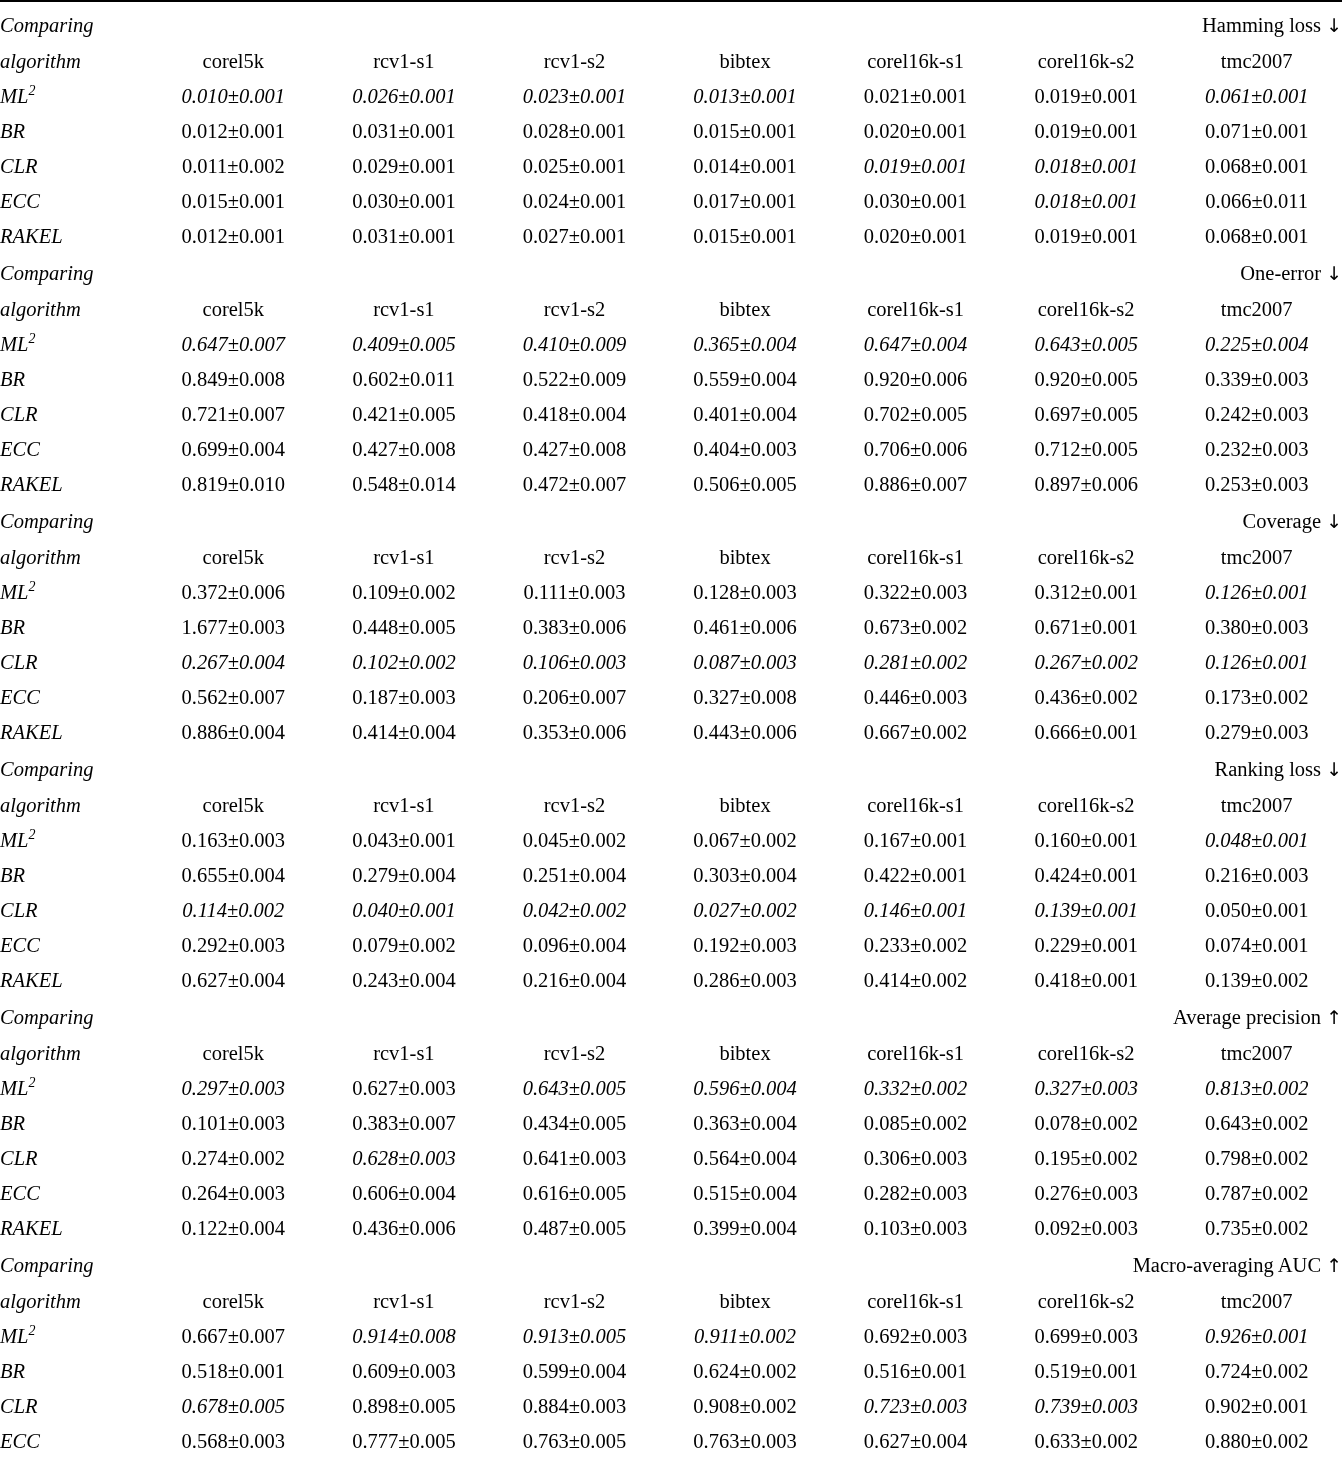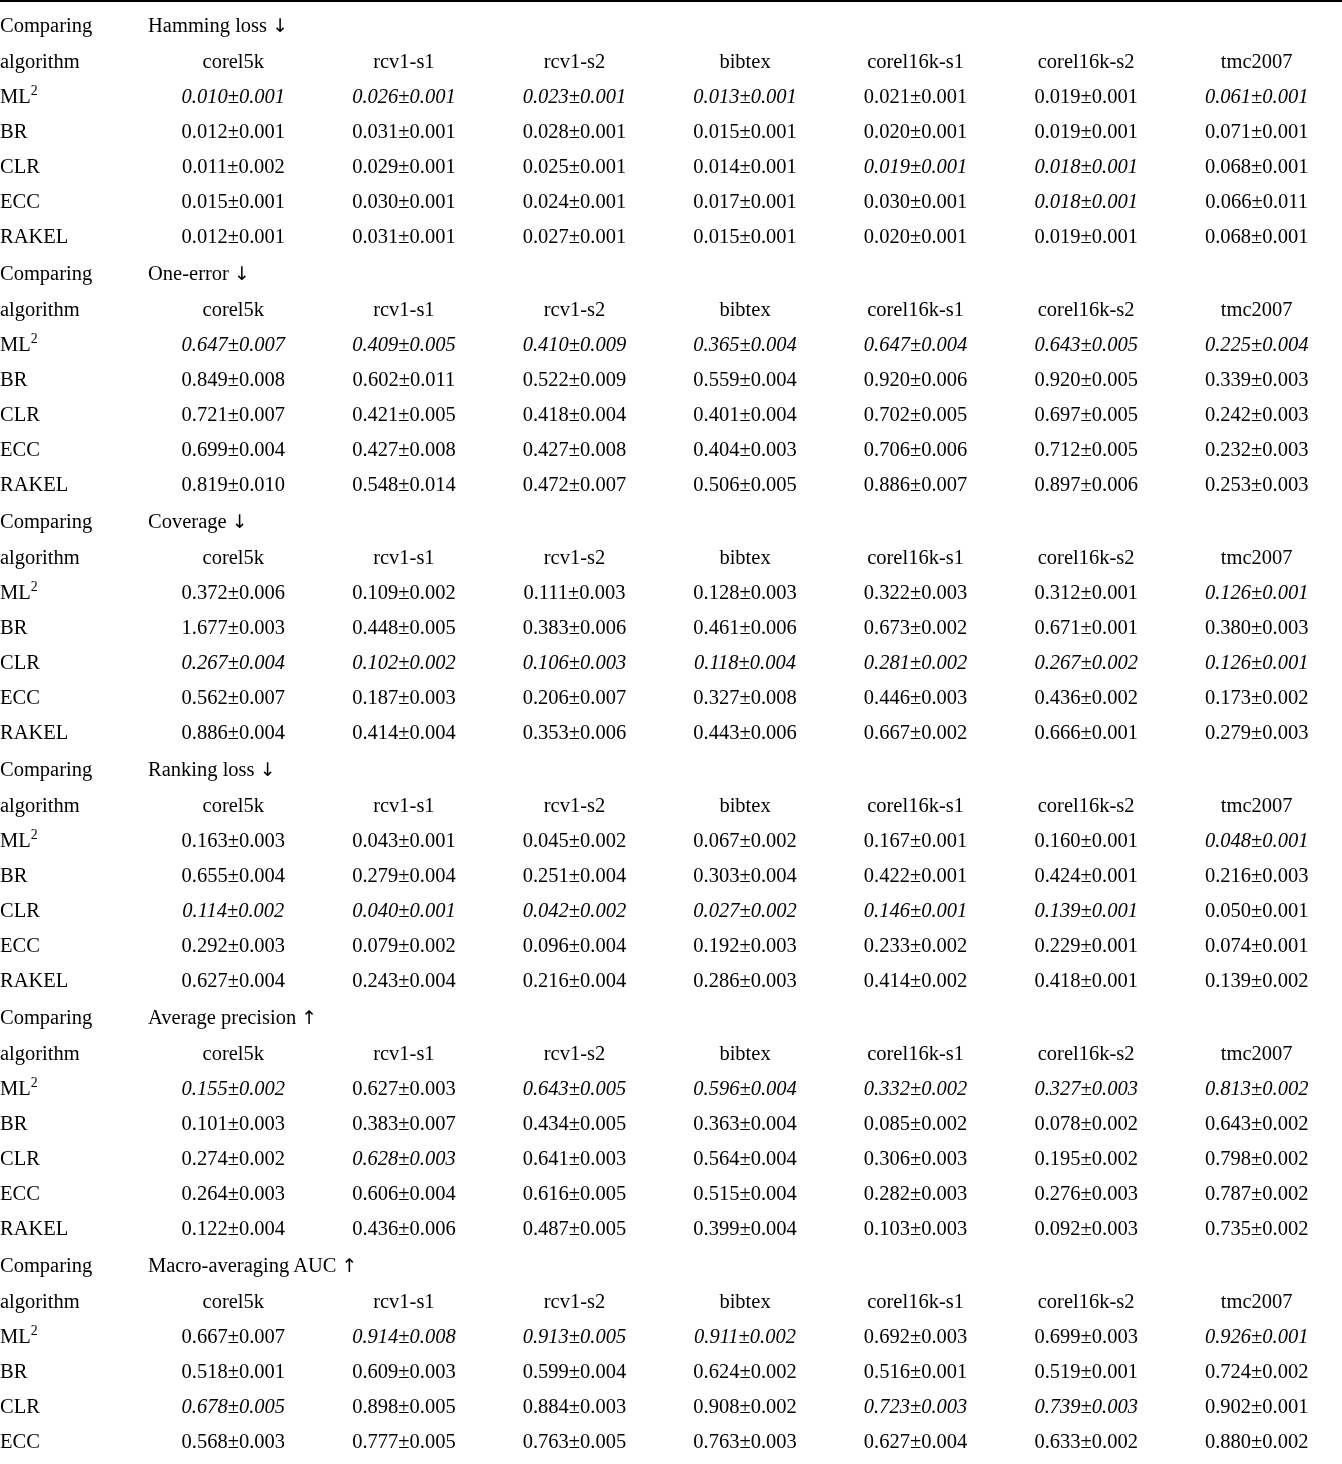--- a/index.html
+++ b/index.html
@@ -40,29 +40,30 @@
   }
   .alg-cell{
     text-align:left;
     padding-left:14px;
     height:35px;
     line-height:35px;
     white-space:nowrap;
   }
   .vrule{
     border-right:1.6px solid #000;
+    font-style:italic;
   }
   .b{font-weight:bold;font-style:italic;}
   .rule-top2 td{border-top:1.3px solid #000;}
   .rule-thin td{border-top:1.3px solid #000;}
   .rule-block td{border-top:1.6px solid #000;}
 
   
   .metric-title{
-    text-align:left;
+    text-align:right;
     height:38px;
     line-height:38px;
     white-space:nowrap;
   }
   .hdr-under{
     border-bottom:1.3px solid #000;
   }
   sup.sq{font-size:0.68em;vertical-align:super;line-height:0;}
   .arrow{font-family:"DejaVu Sans",sans-serif;font-size:0.92em;}
 </style>
@@ -245,21 +246,21 @@
           <td class="cell">0.461±0.006</td>
           <td class="cell">0.673±0.002</td>
           <td class="cell">0.671±0.001</td>
           <td class="cell">0.380±0.003</td>
         </tr>
         <tr>
           <td class="alg-cell vrule">CLR</td>
           <td class="cell b">0.267±0.004</td>
           <td class="cell b">0.102±0.002</td>
           <td class="cell b">0.106±0.003</td>
-          <td class="cell b">0.118±0.004</td>
+          <td class="cell b">0.087±0.003</td>
           <td class="cell b">0.281±0.002</td>
           <td class="cell b">0.267±0.002</td>
           <td class="cell b">0.126±0.001</td>
         </tr>
         <tr>
           <td class="alg-cell vrule">ECC</td>
           <td class="cell">0.562±0.007</td>
           <td class="cell">0.187±0.003</td>
           <td class="cell">0.206±0.007</td>
           <td class="cell">0.327±0.008</td>
@@ -350,21 +351,21 @@
           <td class="cell">corel5k</td>
           <td class="cell">rcv1-s1</td>
           <td class="cell">rcv1-s2</td>
           <td class="cell">bibtex</td>
           <td class="cell">corel16k-s1</td>
           <td class="cell">corel16k-s2</td>
           <td class="cell">tmc2007</td>
         </tr>
         <tr class="rule-thin">
           <td class="alg-cell vrule">ML<sup class="sq">2</sup></td>
-          <td class="cell b">0.155±0.002</td>
+          <td class="cell b">0.297±0.003</td>
           <td class="cell">0.627±0.003</td>
           <td class="cell b">0.643±0.005</td>
           <td class="cell b">0.596±0.004</td>
           <td class="cell b">0.332±0.002</td>
           <td class="cell b">0.327±0.003</td>
           <td class="cell b">0.813±0.002</td>
         </tr>
         <tr>
           <td class="alg-cell vrule">BR</td>
           <td class="cell">0.101±0.003</td>

